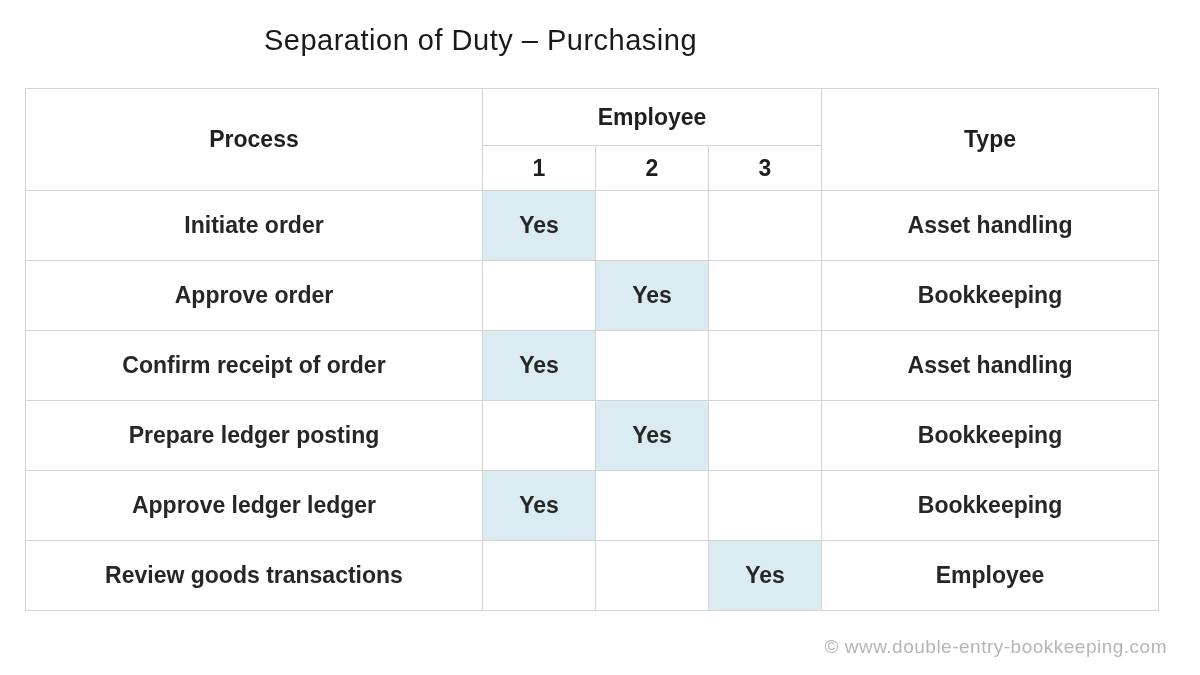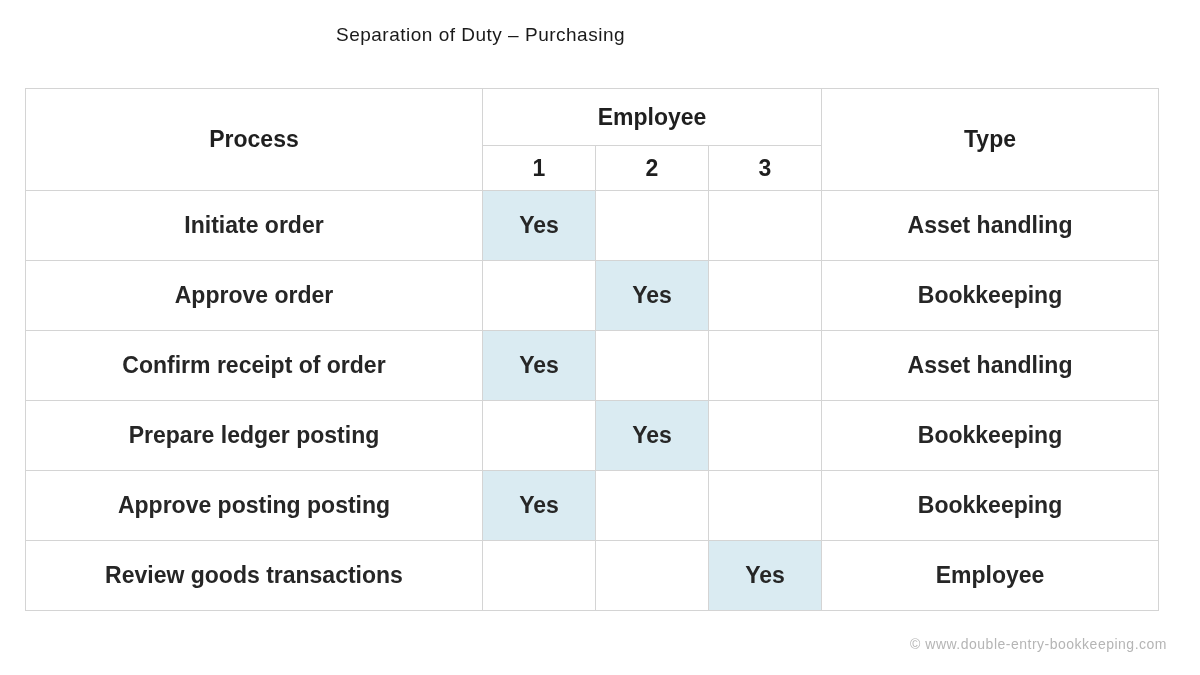--- a/index.html
+++ b/index.html
@@ -8,21 +8,21 @@
     background: #ffffff;
     font-family: "Liberation Sans", sans-serif;
     overflow: hidden;
     position: relative;
   }
   .title {
     position: absolute;
     top: 24px; left: 0;
     width: 961px;
     text-align: center;
-    font-size: 19px;
+    font-size: 29px;
     font-weight: 500;
     color: #1a1a1a;
     letter-spacing: 0.5px;
   }
   table.sod {
     position: absolute;
     left: 25px; top: 88px;
     width: 1134px;
     border-collapse: collapse;
     table-layout: fixed;
@@ -40,21 +40,21 @@
   table.sod th { font-weight: 700; color: #1f1f1f; }
   tr.hdr-top { height: 57px; }
   tr.hdr-sub { height: 45px; }
   tr.data-row { height: 70px; }
   col.c-process { width: 457px; }
   col.c-emp { width: 113px; }
   col.c-type { width: 337px; }
   .footer {
     position: absolute;
     top: 636px; right: 33px;
-    font-size: 14px;
+    font-size: 19px;
     color: #b5b5b5;
     letter-spacing: 0.5px;
   }
 </style>
 </head>
 <body>
 
 <div class="title">Separation of Duty – Purchasing</div>
 
 <table class="sod">
@@ -100,21 +100,21 @@
       <td>Asset handling</td>
     </tr>
     <tr class="data-row">
       <td>Prepare ledger posting</td>
       <td class="emp"></td>
       <td class="emp" style="background: rgb(218, 235, 242);">Yes</td>
       <td class="emp"></td>
       <td>Bookkeeping</td>
     </tr>
     <tr class="data-row">
-      <td>Approve posting posting</td>
+      <td>Approve ledger ledger</td>
       <td class="emp" style="background: rgb(218, 235, 242);">Yes</td>
       <td class="emp"></td>
       <td class="emp"></td>
       <td>Bookkeeping</td>
     </tr>
     <tr class="data-row">
       <td>Review goods transactions</td>
       <td class="emp"></td>
       <td class="emp"></td>
       <td class="emp" style="background: rgb(218, 235, 242);">Yes</td>

